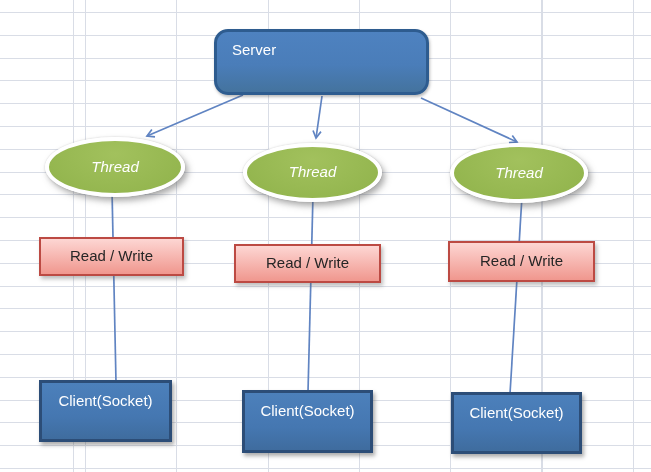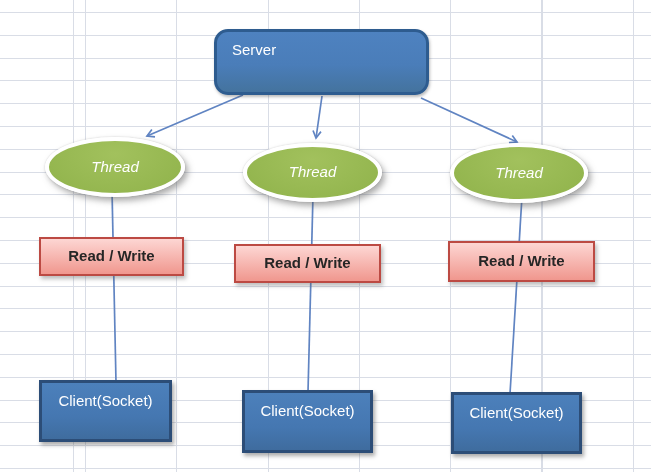--- a/index.html
+++ b/index.html
@@ -41,21 +41,21 @@
   .thread-1{left:45px;  top:137px; width:140px; height:60px;}
   .thread-2{left:243px; top:143px; width:139px; height:59px;}
   .thread-3{left:450px; top:143px; width:138px; height:60px;}
 
   .rw{
     background:linear-gradient(to bottom, #fdd6d3, var(--rw-fill-bottom));
     border:2px solid var(--rw-border);
     box-shadow:2px 3px 4px rgba(90,90,90,.4);
     display:flex; align-items:center; justify-content:center;
   }
-  .rw .lbl{color:var(--rw-text); font-weight:700;}
+  .rw .lbl{color:var(--rw-text); font-weight:400;}
   .rw-1{left:39px;  top:237px; width:145px; height:39px;}
   .rw-2{left:234px; top:244px; width:147px; height:39px;}
   .rw-3{left:448px; top:241px; width:147px; height:41px;}
 
   .client{
     background:linear-gradient(to bottom, #4c80bb, var(--client-fill) 60%, #3f6c9e);
     border:3px solid var(--client-border);
     box-shadow:2px 3px 4px rgba(70,70,70,.45);
     text-align:center;
   }

